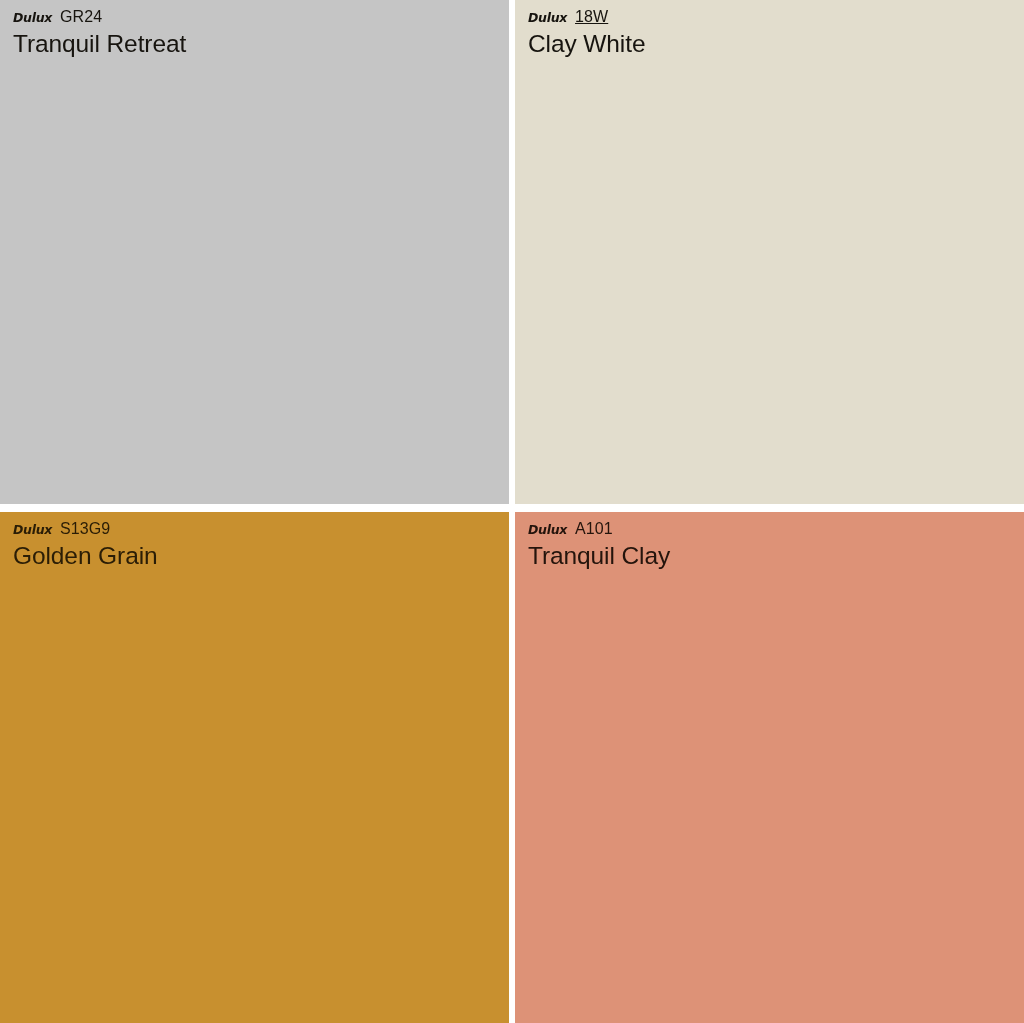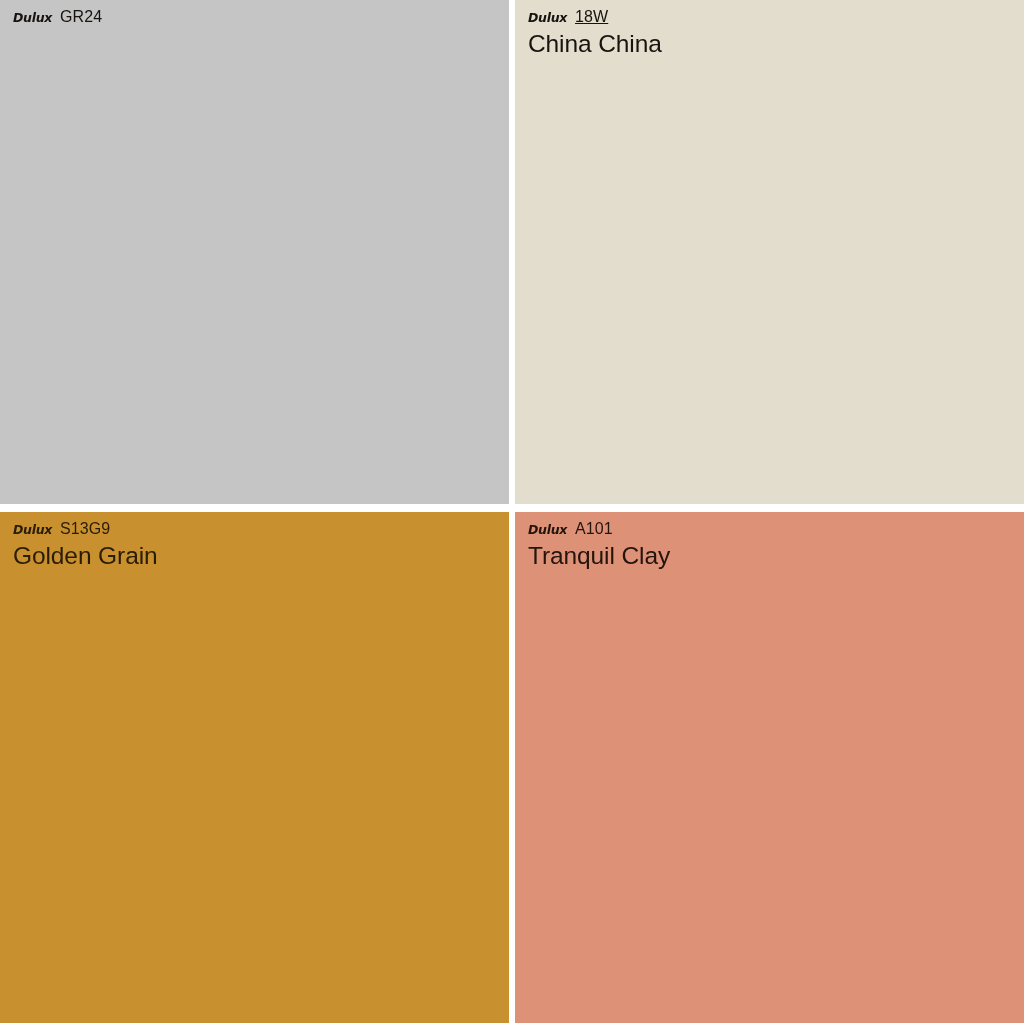--- a/index.html
+++ b/index.html
@@ -91,32 +91,33 @@
 <body>
 
 <div id="swatch-grid">
 
   <div class="swatch cell-tl" style="background: rgb(197, 197, 197);">
     <div class="swatch-header">
       <div class="brand-line">
         <span class="brand-logo" style="color: rgb(23, 20, 15);">Dulux</span>
         <span class="brand-code" style="color: rgb(23, 20, 15);">GR24</span>
       </div>
+      <span class="swatch-name" style="color: rgb(23, 20, 15);">Tranquil Retreat</span>
     </div>
   </div>
 
   <div class="gutter gut-v-top" style="background: rgb(255, 255, 255);"></div>
 
   <div class="swatch cell-tr" style="background: rgb(226, 221, 205);">
     <div class="swatch-header">
       <div class="brand-line">
         <span class="brand-logo" style="color: rgb(23, 20, 15);">Dulux</span>
         <span class="brand-code" style="color: rgb(23, 20, 15); text-decoration: underline;">18W</span>
       </div>
-      <span class="swatch-name" style="color: rgb(23, 20, 15);">China China</span>
+      <span class="swatch-name" style="color: rgb(23, 20, 15);">Clay White</span>
     </div>
   </div>
 
   <div class="gutter gut-h-left" style="background: rgb(255, 255, 255);"></div>
   <div class="gutter gut-h-mid" style="background: rgb(255, 255, 255);"></div>
   <div class="gutter gut-h-right" style="background: rgb(255, 255, 255);"></div>
 
   <div class="swatch cell-bl" style="background: rgb(200, 144, 47);">
     <div class="swatch-header">
       <div class="brand-line">

